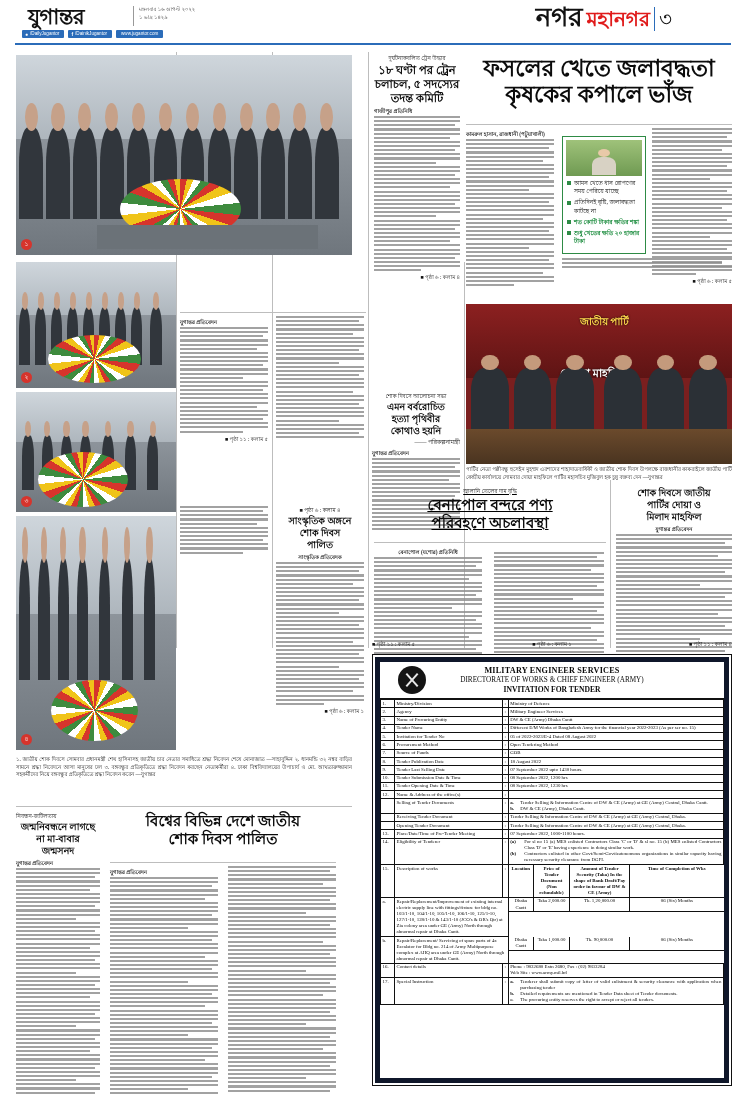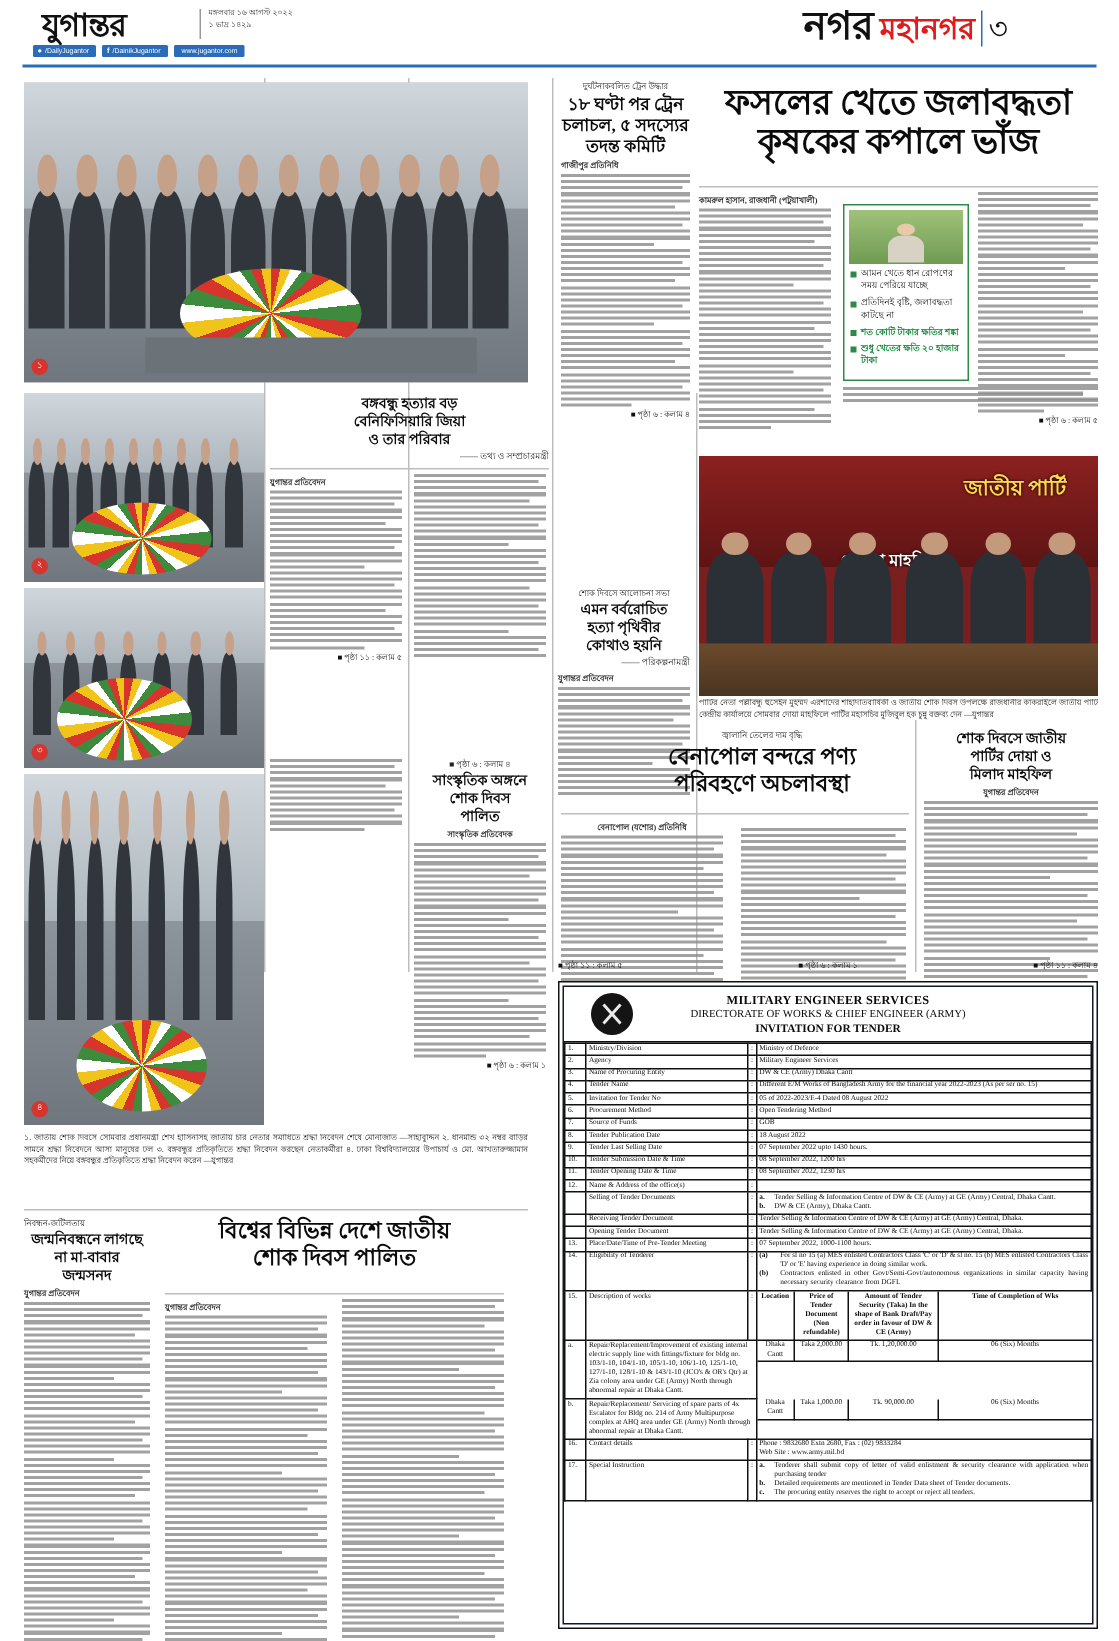--- a/index.html
+++ b/index.html
@@ -154,21 +154,21 @@
     font-family:"Liberation Serif",serif;
   }
   .banner-photo { background:#7a1f1f; }
   .banner-photo .bnr {
     position:absolute; left:0; top:0; right:0; height:46%;
     background:linear-gradient(#8c2020,#5e1414);
   }
   .banner-photo .bnr-txt {
     position:absolute; left:12%; top:6%; right:8%;
     color:#ffd84d; font-family:"Liberation Serif",serif;
-    font-weight:bold; font-size:14px; text-align:right;
+    font-weight:bold; font-size:10px; text-align:center;
     text-shadow:0 0 2px #000;
   }
   .banner-photo .bnr-txt2 {
     position:absolute; left:16%; top:38%; right:20%;
     color:#fff; font-family:"Liberation Serif",serif;
     font-weight:bold; font-size:11px; text-align:center;
     text-shadow:0 0 2px #000;
   }
   .banner-photo .table {
     position:absolute; left:0; bottom:0; right:0; height:22%;
@@ -278,21 +278,21 @@
   
   .tender {
     position:absolute;
     left:372px; top:654px;
     width:360px; height:432px;
     border:1px solid #111;
     background:#fff;
     font-family:"Liberation Serif",serif;
     color:#0a0a0a;
   }
-  .tender-inner { position:absolute; inset:2px; border:1px solid #0f172a; }
+  .tender-inner { position:absolute; inset:2px; border:5px solid #0f172a; }
   .tender-head {
     position:relative;
     padding:4px 0 3px 0;
     text-align:center;
     border-bottom:1px solid #111;
   }
   .mes-logo {
     position:absolute; left:18px; top:4px;
     width:28px; height:28px; border-radius:50%;
     background:#141414;
@@ -621,26 +621,20 @@
       <i style="left:52%"></i>
         <i style="left:66%"></i>
         <i style="left:80%"></i>
     </div>
     <div class="wreath" style="left:22%; top:70%; width:54%; height:26%;"></div>
     <div class="badge">৪</div>
   </div>
 
   <div class="caption" style="position:absolute; left:16px; top:756px; width:336px; height:46px; overflow:hidden;">১. জাতীয় শোক দিবসে সোমবার প্রধানমন্ত্রী শেখ হাসিনাসহ জাতীয় চার নেতার সমাধিতে শ্রদ্ধা নিবেদন শেষে মোনাজাত —সাহাবুদ্দিন ২. ধানমন্ডি ৩২ নম্বর বাড়ির সামনে শ্রদ্ধা নিবেদনে আসা মানুষের ঢল ৩. বঙ্গবন্ধুর প্রতিকৃতিতে শ্রদ্ধা নিবেদন করছেন নেতাকর্মীরা ৪. ঢাকা বিশ্ববিদ্যালয়ের উপাচার্য ও মো. আখতারুজ্জামান সহকর্মীদের নিয়ে বঙ্গবন্ধুর প্রতিকৃতিতে শ্রদ্ধা নিবেদন করেন —যুগান্তর</div>
 
-  <div style="position:absolute; left:180px; top:264px; width:186px;">
-    <div class="hl hl-sm">বঙ্গবন্ধু হত্যার বড়</div>
-    <div class="hl hl-sm">বেনিফিসিয়ারি জিয়া</div>
-    <div class="hl hl-sm">ও তার পরিবার</div>
-    <div class="attrib">—— তথ্য ও সম্প্রচারমন্ত্রী</div>
-  </div>
   <div class="hairline-h" style="left:180px; top:312px; width:186px;"></div>
 
   <div style="position:absolute; left:180px; top:316px; width:88px;">
     <div class="byline">যুগান্তর প্রতিবেদন</div>
     <div class="bodytext">
       <div class="ln s1"></div>
         <div class="ln s1"></div>
         <div class="ln s2"></div>
         <div class="ln s1"></div>
       <div class="ln s1"></div>
@@ -805,21 +799,21 @@
         <i style="left:18%"></i>
         <i style="left:34%"></i>
       <i style="left:52%"></i>
         <i style="left:68%"></i>
         <i style="left:84%"></i>
     </div>
     <div class="table"></div>
   </div>
   <div class="caption" style="position:absolute; left:466px; top:466px; width:266px; height:14px; overflow:hidden;">পার্টির নেতা পল্লীবন্ধু হুসেইন মুহম্মদ এরশাদের শাহাদাতবার্ষিকী ও জাতীয় শোক দিবস উপলক্ষে রাজধানীর কাকরাইলে জাতীয় পার্টি কেন্দ্রীয় কার্যালয়ে সোমবার দোয়া মাহফিলে পার্টির মহাসচিব মুজিবুল হক চুন্নু বক্তব্য দেন —যুগান্তর</div>
 
-  <div style="position:absolute; left:392px; top:487px; width:232px;">
+  <div style="position:absolute; left:374px; top:487px; width:232px;text-decoration:underline;">
     <div class="kicker">জ্বালানি তেলের দাম বৃদ্ধি</div>
     <div class="hl hl-lg">বেনাপোল বন্দরে পণ্য</div>
     <div class="hl hl-lg">পরিবহণে অচলাবস্থা</div>
   </div>
   <div class="hairline-h" style="left:374px; top:542px; width:232px;"></div>
 
   <div style="position:absolute; left:374px; top:546px; width:108px;">
     <div class="byline c">বেনাপোল (যশোর) প্রতিনিধি</div>
     <div class="bodytext">
       <div class="ln s1"></div>

